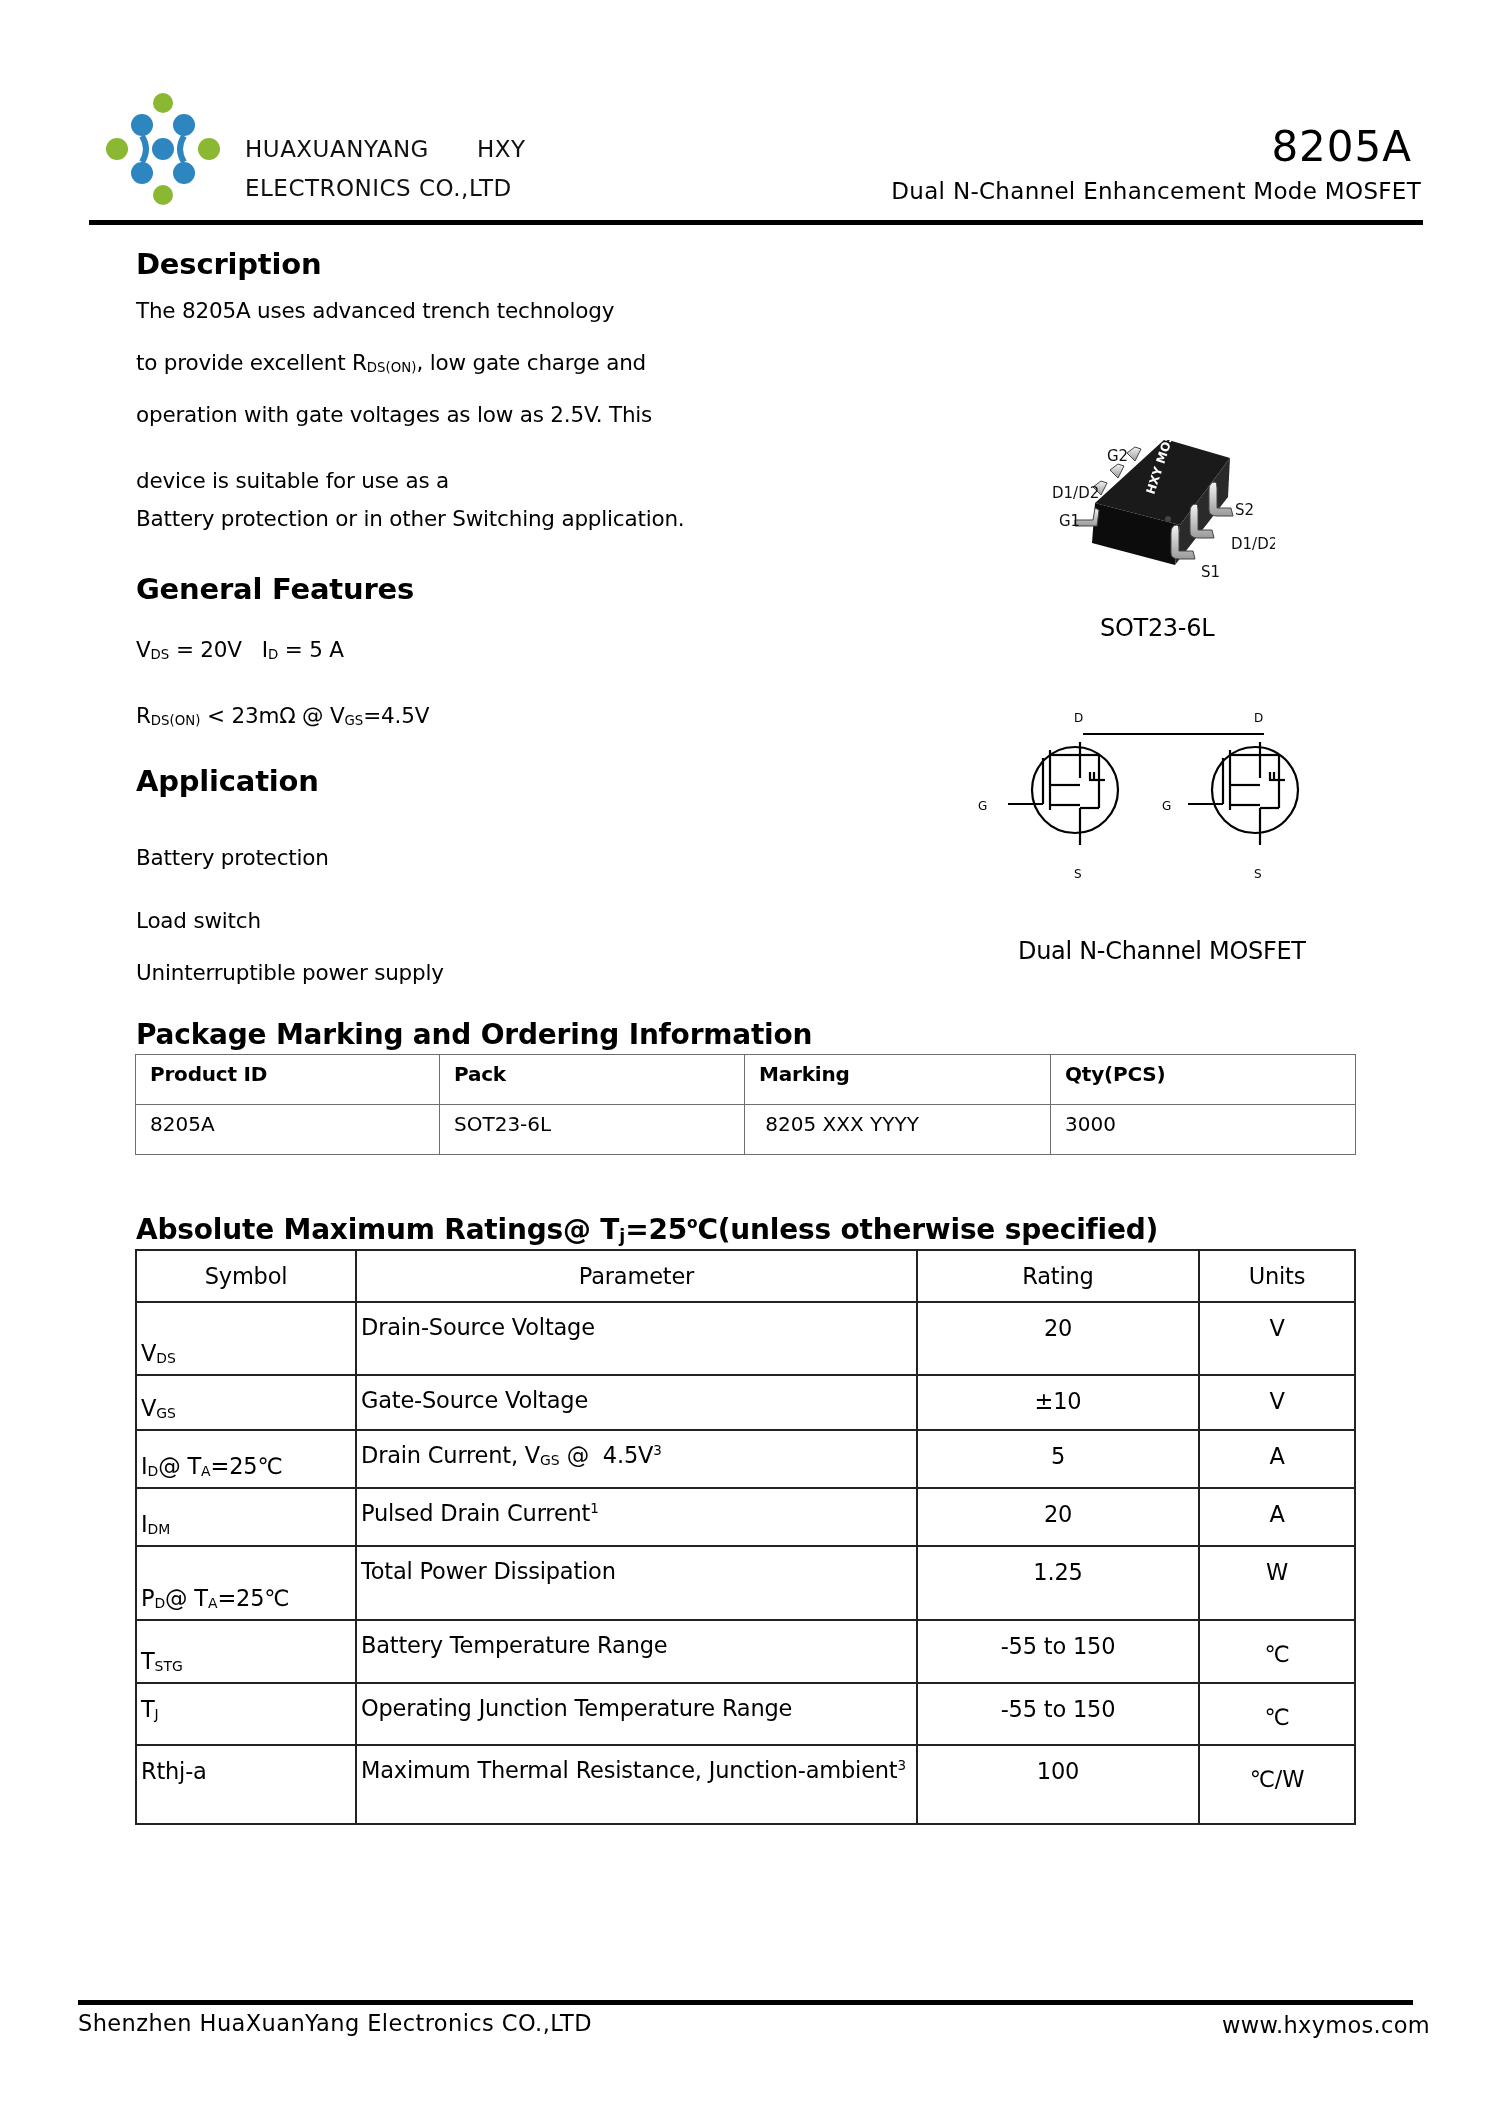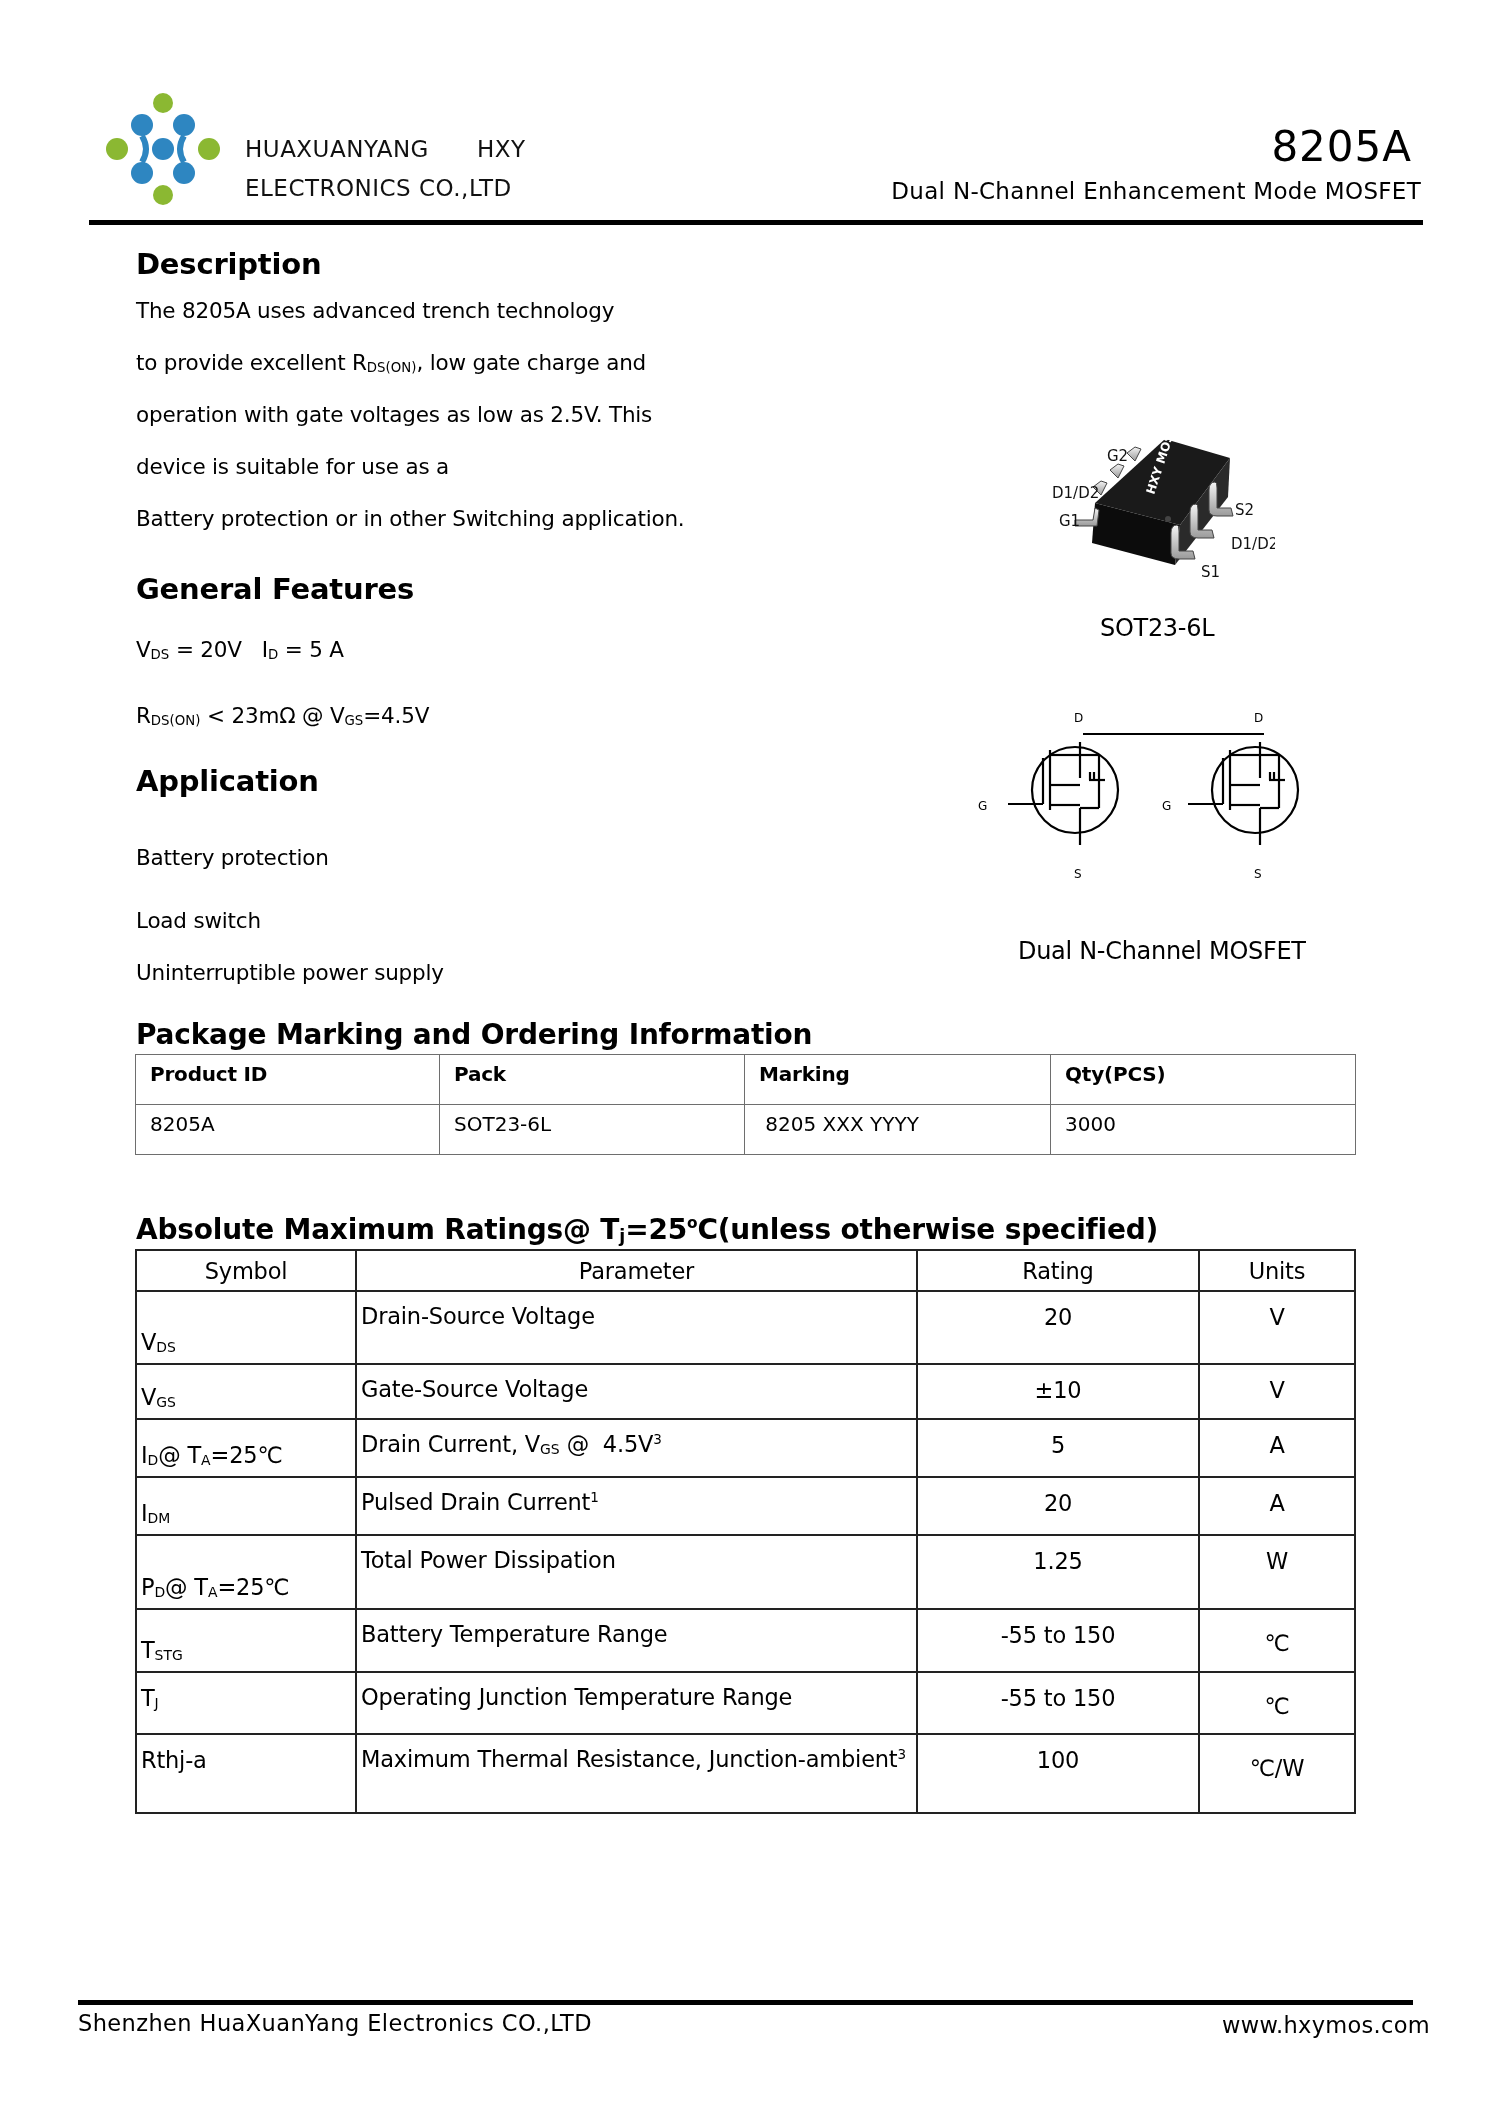--- a/index.html
+++ b/index.html
@@ -70,21 +70,21 @@
 <div class="abs company l2">ELECTRONICS CO.,LTD</div>
 
 <div class="abs part-no">8205A</div>
 <div class="abs part-sub">Dual N-Channel Enhancement Mode MOSFET</div>
 <div class="abs hrule"></div>
 
 <div class="abs h2" style="top:247px;">Description</div>
 <div class="abs body-text" style="top:298px;"><span>The  8205A  uses advanced trench technology</span></div>
 <div class="abs body-text" style="top:350px;"><span> to provide excellent R</span><span class="sub">DS(ON)</span><span>, low gate charge and</span></div>
 <div class="abs body-text" style="top:402px;"><span>operation with gate voltages as low as 2.5V. This</span></div>
-<div class="abs body-text" style="top:454px;"><span>device is suitable for use as a</span></div>
+<div class="abs body-text" style="top:468px;"><span>device is suitable for use as a</span></div>
 <div class="abs body-text" style="top:506px;"><span>Battery protection or in other Switching application.</span></div>
 
 <div class="abs h2" style="top:572px;">General Features</div>
 <div class="abs body-text" style="top:637px;">
   <span>V</span><span class="sub">DS</span><span> = 20V</span>&nbsp;&nbsp;
   <span>I</span><span class="sub">D</span><span> = 5 A</span>
 </div>
 <div class="abs body-text" style="top:703px;">
   <span>R</span><span class="sub">DS(ON)</span><span> &lt; 23mΩ @ V</span><span class="sub">GS</span><span>=4.5V</span>
 </div>
@@ -202,21 +202,21 @@
 </div>
 
 <table class="t2">
   <colgroup>
       <col style="width:220px">
       <col style="width:561px">
       <col style="width:282px">
       <col style="width:156px">
     </colgroup>
   <tbody>
-      <tr style="height:41px">
+      <tr style="height:52px">
     <th>Symbol</th>
     <th>Parameter</th>
     <th>Rating</th>
     <th>Units</th>
   </tr>
 
   <tr style="height:73px">
     <td class="sym"><span>V</span><span class="sub">DS</span></td>
     <td class="param">Drain-Source Voltage</td>
     <td class="rating">20</td>

